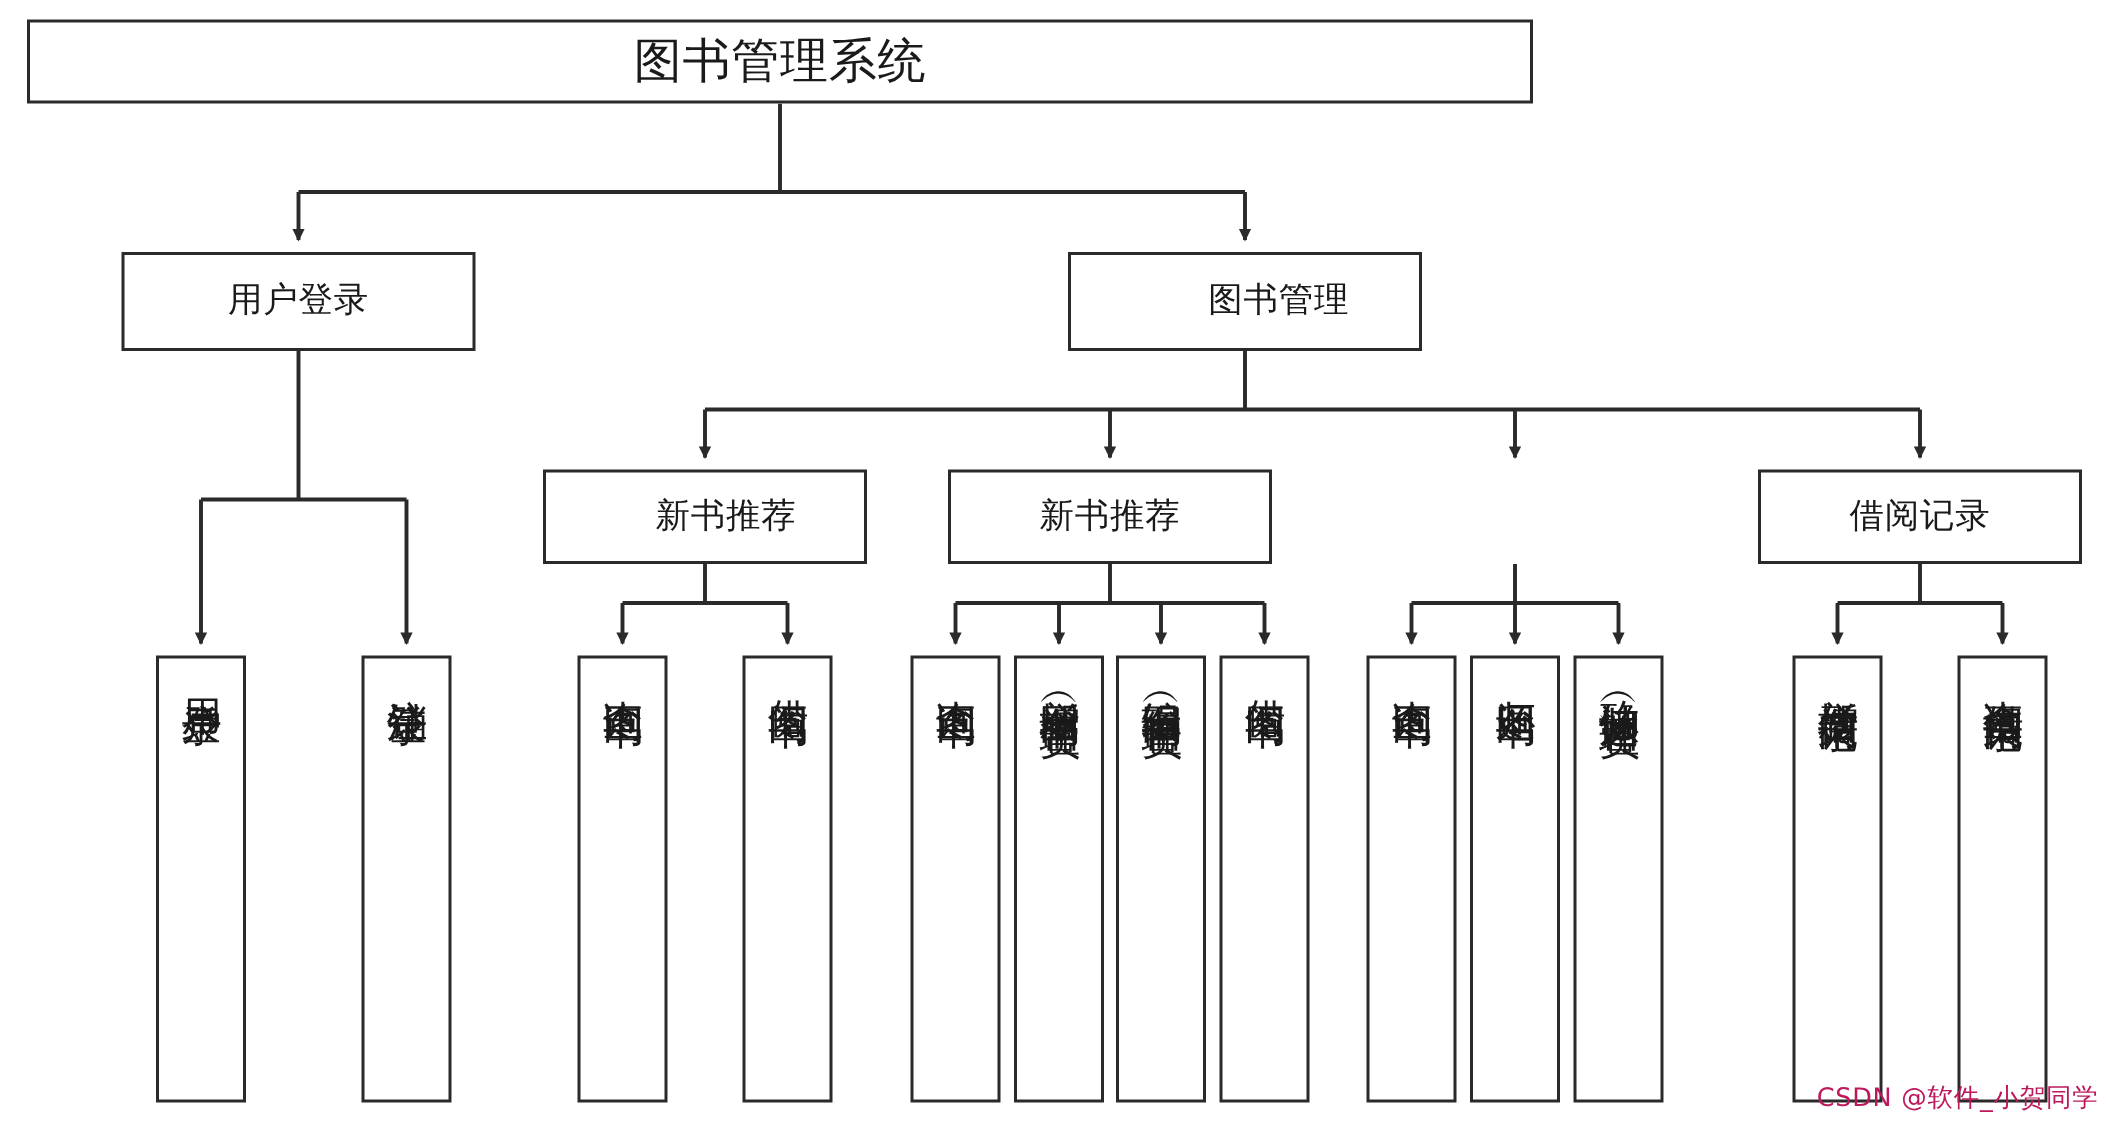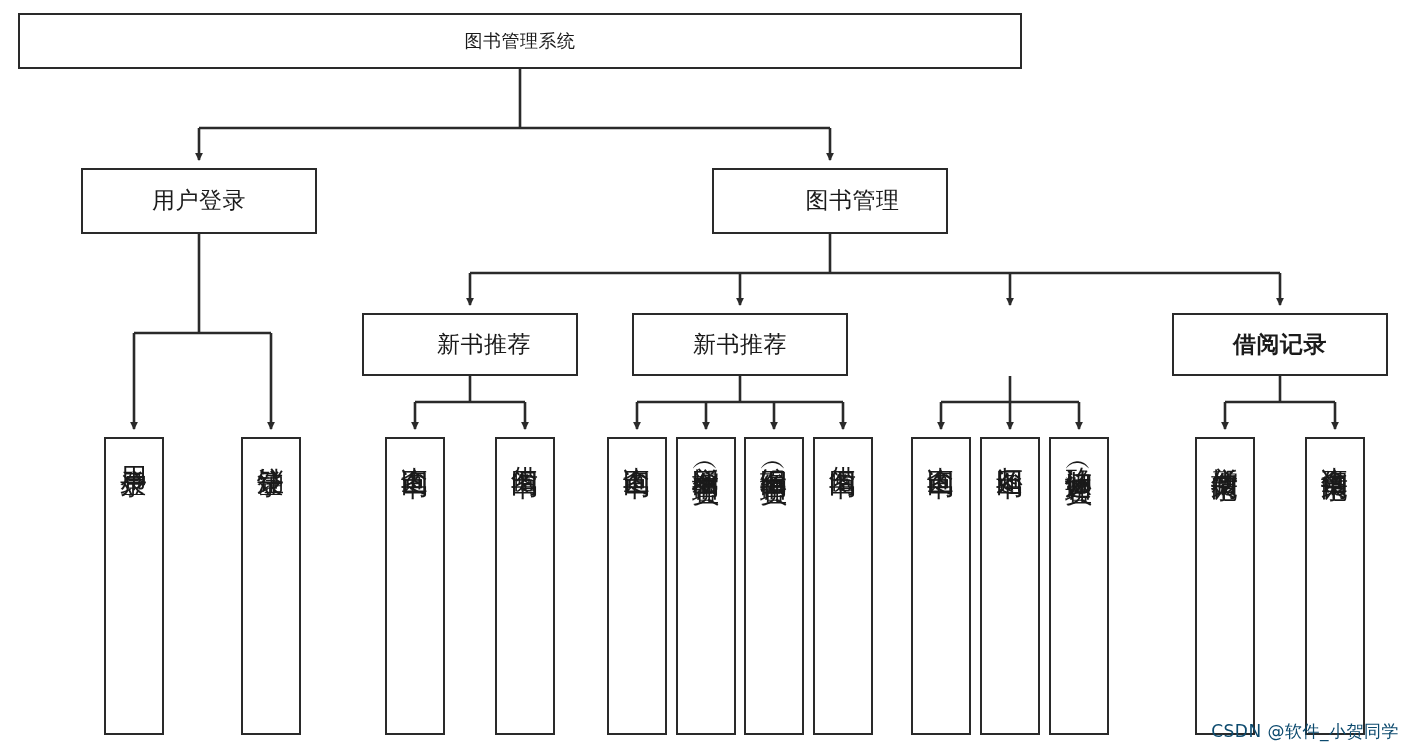--- a/index.html
+++ b/index.html
@@ -41,41 +41,41 @@
     display: block;
     text-align: center;
     line-height: 1.12;
     letter-spacing: 0.5px;
     white-space: pre;
   }
   .node.horiz .label {
     font-size: 23px;
   }
   .node.root .label {
-    font-size: 18px;
+    font-size: 32px;
   }
   .node.vert {
     align-items: flex-start;
     justify-content: center;
     padding-top: 6px;
   }
   .node.vert .label {
     writing-mode: vertical-rl;
     text-orientation: upright;
     font-size: 27px;
     line-height: 1.0;
     letter-spacing: 2px;
     white-space: pre;
   }
   .watermark {
     position: absolute;
     right: 6px;
     bottom: 4px;
     font-size: 17px;
-    color: #0c4a6e;
+    color: #be185d;
     letter-spacing: 0.5px;
     white-space: nowrap;
     pointer-events: none;
     text-align: right;
   }
 </style>
 </head>
 <body>
 
 <div id="diagram-root">
@@ -142,21 +142,21 @@
   <div class="node horiz" style="left:712px; top:168px; width:236px; height:66px;padding-left:45px;">
     <span class="label">图书管理</span>
   </div>
 
   <div class="node horiz" style="left:362px; top:313px; width:216px; height:63px;padding-left:28px;">
     <span class="label">新书推荐</span>
   </div>
   <div class="node horiz" style="left:632px; top:313px; width:216px; height:63px;">
     <span class="label">新书推荐</span>
   </div>
-  <div class="node horiz" style="left:1172px; top:313px; width:216px; height:63px;font-weight:bold;">
+  <div class="node horiz" style="left:1172px; top:313px; width:216px; height:63px;">
     <span class="label">借阅记录</span>
   </div>
 
   <div class="node vert" style="left:104px; top:437px; width:60px; height:298px;">
     <span class="label">用户登录</span>
   </div>
   <div class="node vert" style="left:241px; top:437px; width:60px; height:298px;">
     <span class="label">注销登录</span>
   </div>
 

